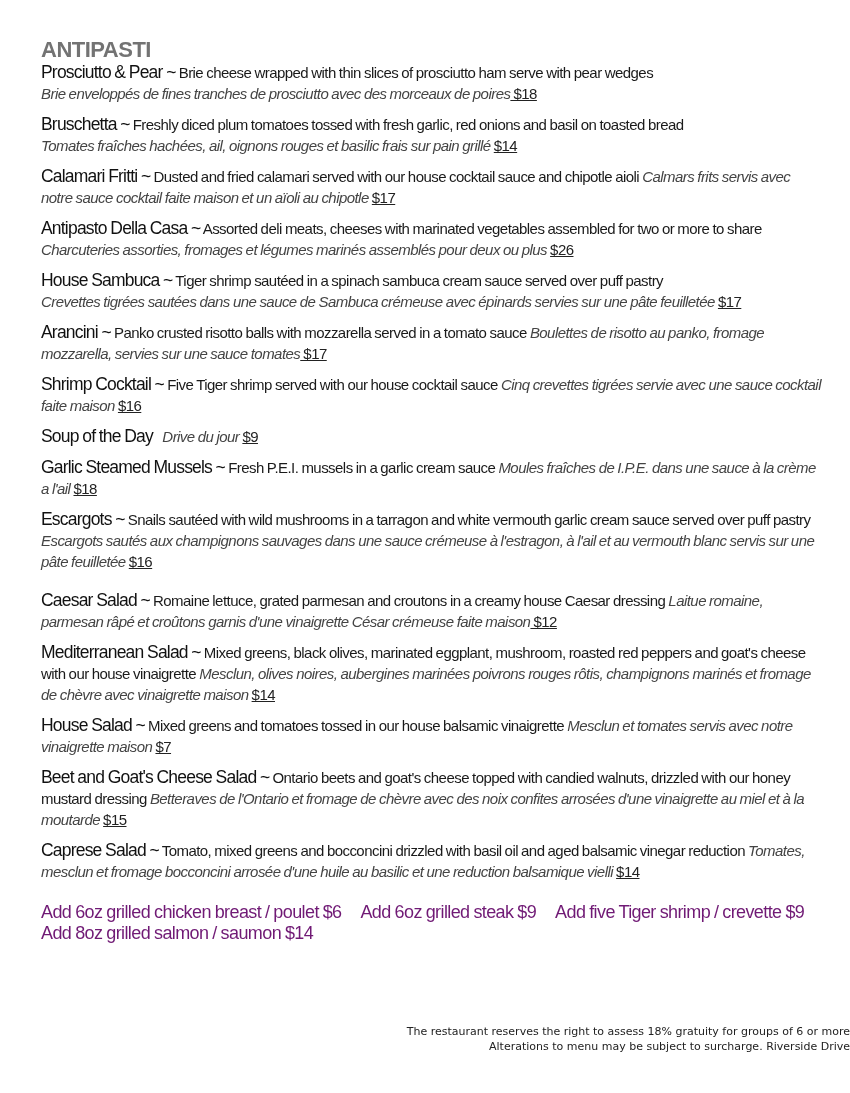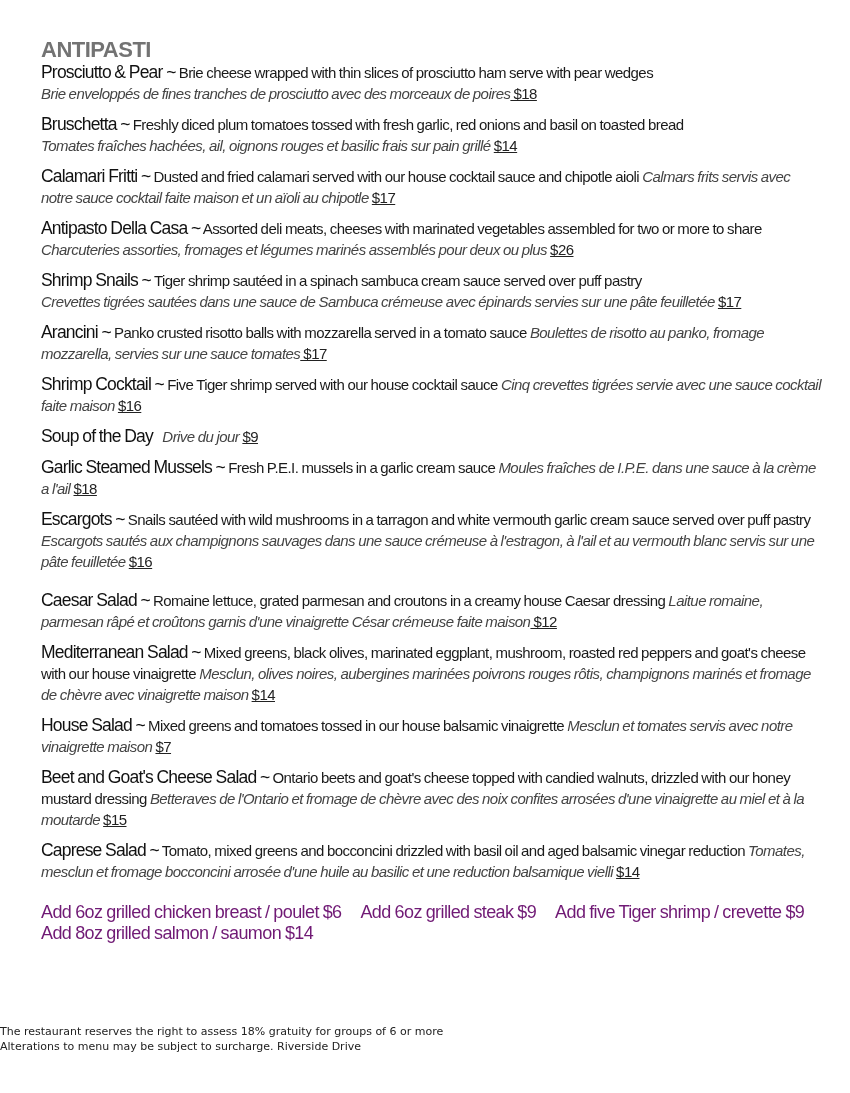--- a/index.html
+++ b/index.html
@@ -16,21 +16,21 @@
   }
   .item-name { font-size: 17.5px; letter-spacing: -0.8px; color: #111; }
   .item-fr { font-style: italic; color: #444; }
   .price { color: #222; text-decoration: underline; }
   .addons {
     font-family: "Liberation Sans", sans-serif; font-size: 18px; letter-spacing: -0.6px;
     color: #701a75; margin-top: 20px; word-spacing: -0.5px;
   }
   .addons span { margin-right: 16px; }
   .footer {
-    position: absolute; left: 0; width: 850px; top: 1024px; text-align: left;
+    position: absolute; left: 0; width: 850px; top: 1024px; text-align: right;
     font-family: "DejaVu Sans", sans-serif; font-size: 11px; line-height: 15px; color: #222;
   }
   .salads { margin-top: 18px; }
 </style>
 </head>
 <body>
 
 <div class="page">
 
   <section>
@@ -46,21 +46,21 @@
 
     <div class="item">
         <div class="item-text"><span class="item-name">Calamari Fritti ~</span><span> Dusted and fried calamari served with our house cocktail sauce and chipotle aioli  </span><span class="item-fr">Calmars frits servis avec notre sauce cocktail faite maison et un aïoli au chipotle </span><span class="price"> $17</span></div>
       </div>
 
     <div class="item">
         <div class="item-text"><span class="item-name">Antipasto Della Casa ~</span><span> Assorted deli meats, cheeses with marinated vegetables assembled for two or more to share  </span><span class="item-fr">Charcuteries assorties, fromages et légumes marinés assemblés pour deux ou plus </span><span class="price"> $26</span></div>
       </div>
 
     <div class="item">
-        <div class="item-text"><span class="item-name">Shrimp Snails ~</span><span> Tiger shrimp sautéed in a spinach sambuca cream sauce served over puff pastry </span><br><span class="item-fr">Crevettes tigrées sautées dans une sauce de Sambuca crémeuse avec épinards servies sur une pâte feuilletée </span><span class="price"> $17</span></div>
+        <div class="item-text"><span class="item-name">House Sambuca ~</span><span> Tiger shrimp sautéed in a spinach sambuca cream sauce served over puff pastry </span><br><span class="item-fr">Crevettes tigrées sautées dans une sauce de Sambuca crémeuse avec épinards servies sur une pâte feuilletée </span><span class="price"> $17</span></div>
       </div>
 
     <div class="item">
         <div class="item-text"><span class="item-name">Arancini ~</span><span> Panko crusted risotto balls with mozzarella served in a tomato sauce </span><span class="item-fr">Boulettes de risotto au panko, fromage mozzarella, servies sur une sauce tomates</span><span class="price"> $17</span></div>
       </div>
 
     <div class="item">
         <div class="item-text"><span class="item-name">Shrimp Cocktail ~</span><span> Five Tiger shrimp served with our house cocktail sauce </span><span class="item-fr">Cinq crevettes tigrées servie avec une sauce cocktail faite maison </span><span class="price"> $16</span></div>
       </div>
 

